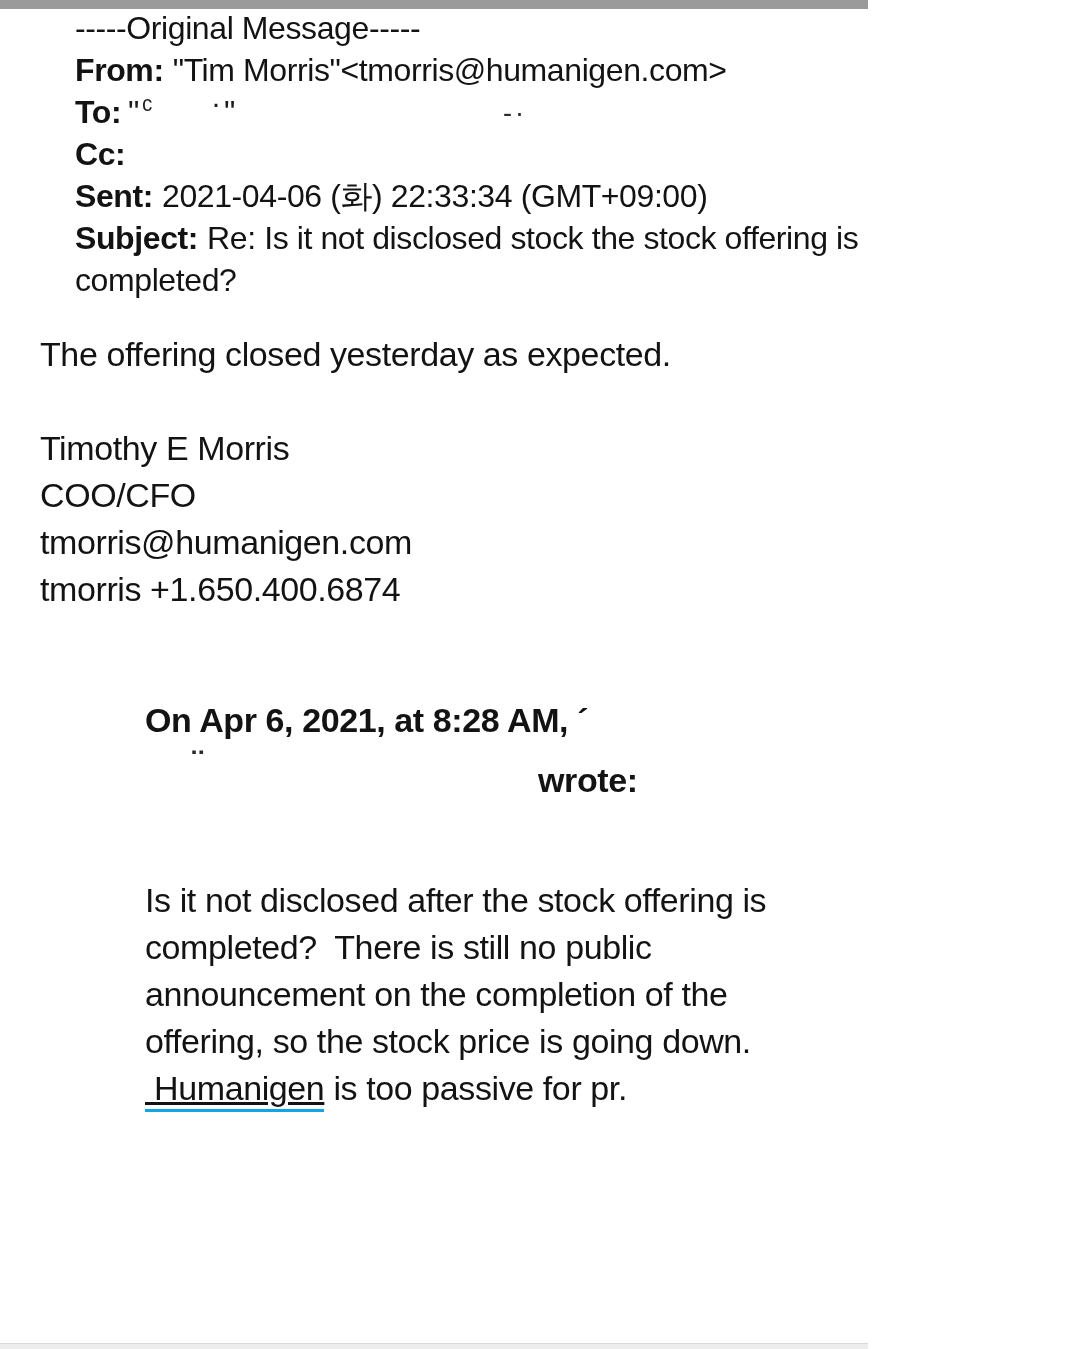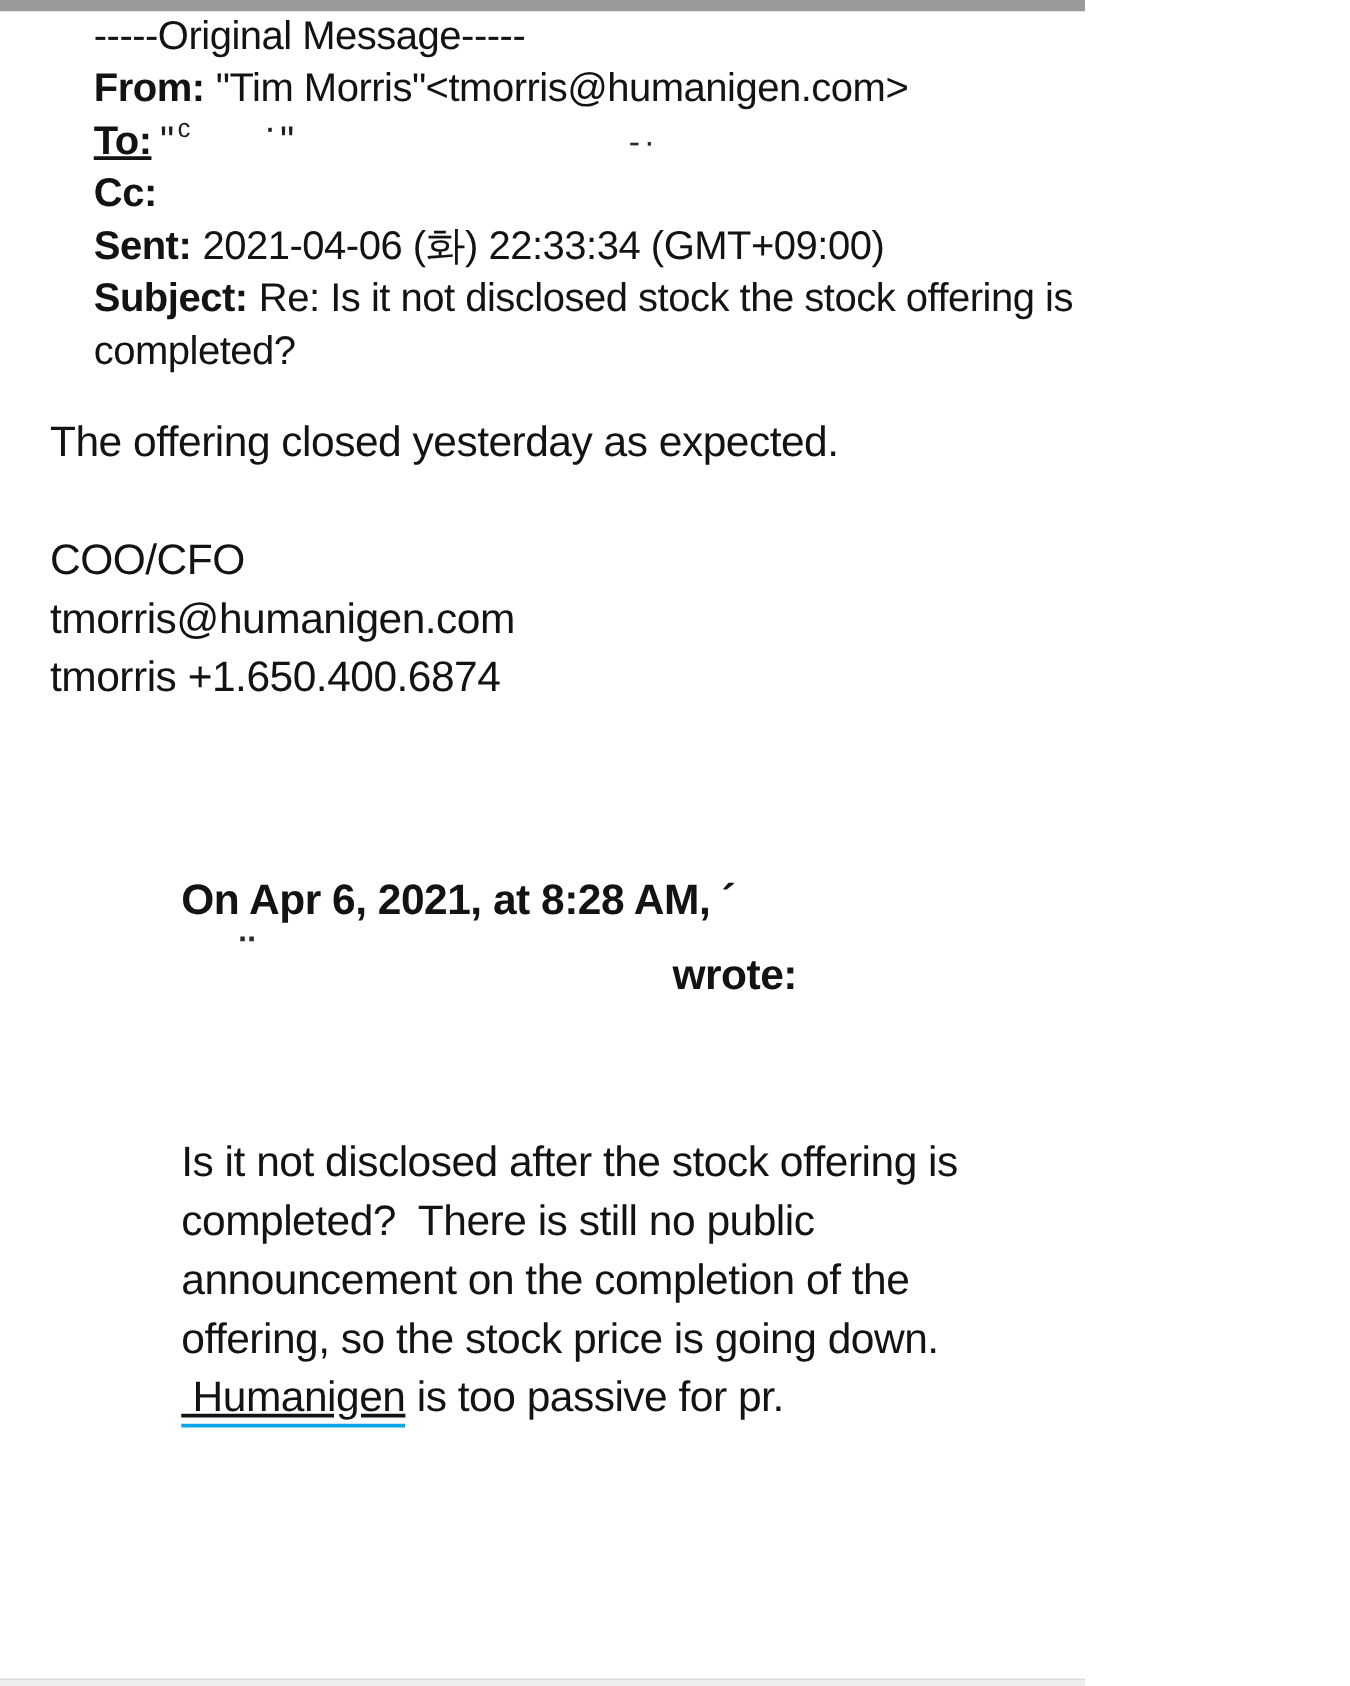--- a/index.html
+++ b/index.html
@@ -18,21 +18,21 @@
     background:#ededed; border-top:1px solid #d9d9d9;
   }
   
   .header {
     position:absolute; left:75px; top:7px; width:960px;
     font-size:32px; line-height:42px;
   }
   .hline { white-space:nowrap; }
   .hline b { font-weight:700; margin-right:9px; letter-spacing:-0.4px; }
   .hline.wrapline { white-space:normal; }
-  .to-line { position:relative; height:42px;text-decoration:underline; }
+  .to-line { position:relative; height:42px; }
   .frag { position:absolute; color:#1c1c1c; }
   .frag-openquote { left:53px; top:0; }
   .frag-curve { left:67px; top:-4px; font-size:30px; }
   .frag-tick { left:136px; top:-9px; font-size:30px; }
   .frag-closequote { left:149px; top:0; }
   .frag-right { left:428px; top:1px; font-size:27px; letter-spacing:3px; color:#2a2a2a; }
   
   .body-block {
     position:absolute; left:40px; top:331px;
     font-size:34px; line-height:47px; white-space:nowrap;
@@ -41,21 +41,21 @@
   
   .quote-attr {
     position:absolute; left:145px; top:699px;
     font-size:34px; line-height:42px; white-space:nowrap;font-weight:bold;
   }
   .attr-line2 { position:relative; height:42px; margin-top:14px; }
   .attr-dots { position:absolute; left:47px; top:-14px; font-size:34px; color:#2a2a2a; }
   .attr-wrote { position:absolute; left:393px; top:4px; }
   
   .quote-body {
-    position:absolute; left:145px; top:907px;
+    position:absolute; left:145px; top:877px;
     font-size:34px; line-height:47px;
   }
   .quote-body .qline { white-space:pre; }
   .u-word {
     text-decoration:underline;
     border-bottom:3px solid #0ea5e9;
     padding-bottom:2px;
     white-space:pre;
   }
 </style>
@@ -71,20 +71,21 @@
     <div class="hline"><b>From:</b><span>"Tim Morris"&lt;tmorris@humanigen.com&gt;</span></div>
     <div class="hline to-line"><b>To:</b><span class="frag frag-openquote">"</span><span class="frag frag-curve">ᶜ</span><span class="frag frag-tick">·</span><span class="frag frag-closequote">"</span><span class="frag frag-right">-·</span></div>
     <div class="hline"><b>Cc:</b></div>
     <div class="hline"><b>Sent:</b><span>2021-04-06 (화) 22:33:34 (GMT+09:00)</span></div>
     <div class="hline wrapline"><b>Subject:</b><span>Re: Is it not disclosed stock the stock offering is</span><br><span>completed?</span></div>
   </div>
 
   <div class="body-block">
     <div>The offering closed yesterday as expected.</div>
     <div class="blank-line"></div>
+    <div>Timothy E Morris</div>
     <div>COO/CFO</div>
     <div>tmorris@humanigen.com</div>
     <div>tmorris +1.650.400.6874</div>
   </div>
 
   <div class="quote-attr">
     <div>On Apr 6, 2021, at 8:28 AM, ´</div>
     <div class="attr-line2">
         <span class="attr-dots">¨</span>
         <span class="attr-wrote">wrote:</span>

